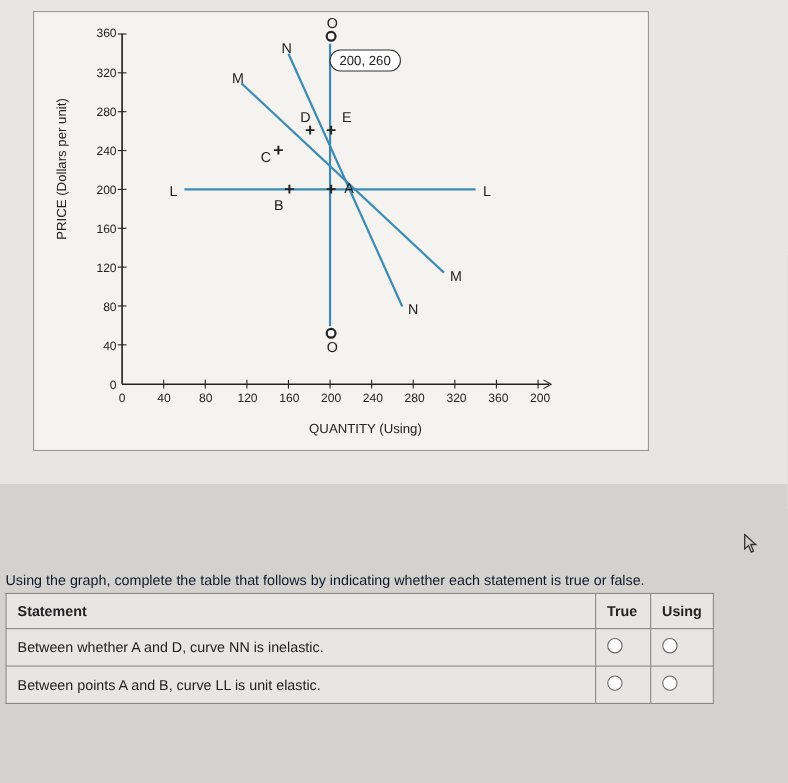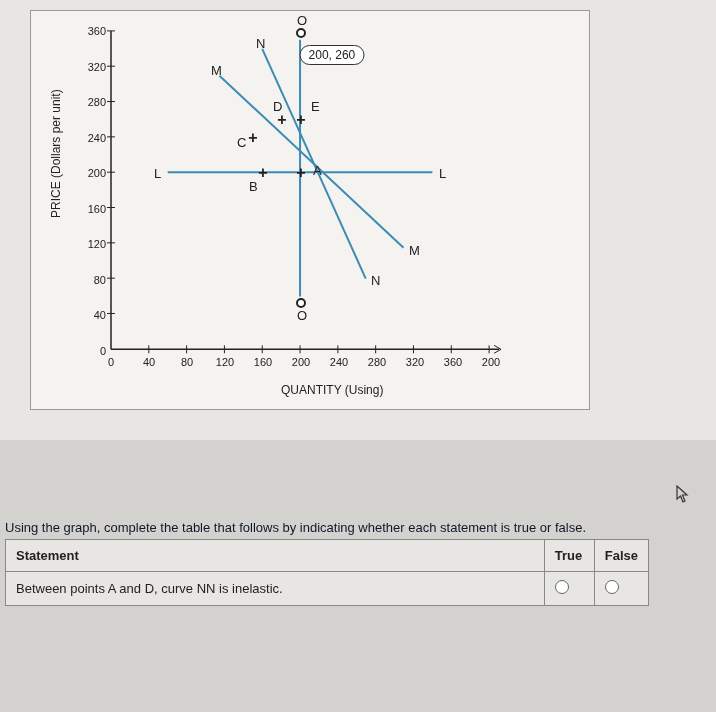--- a/index.html
+++ b/index.html
@@ -251,23 +251,28 @@
     </svg>
 </div>
 
 <div class="question-text">Using the graph, complete the table that follows by indicating whether each statement is true or false.</div>
 
 <table class="answer-table">
   <thead>
     <tr>
       <th>Statement</th>
       <th class="center">True</th>
-      <th class="center">False</th>
+      <th class="center">Using</th>
     </tr>
   </thead>
   <tbody>
     <tr>
-      <td>Between points A and D, curve NN is inelastic.</td>
+      <td>Between whether A and D, curve NN is inelastic.</td>
+      <td class="center"><span class="radio"></span></td>
+      <td class="center"><span class="radio"></span></td>
+    </tr>
+    <tr>
+      <td>Between points A and B, curve LL is unit elastic.</td>
       <td class="center"><span class="radio"></span></td>
       <td class="center"><span class="radio"></span></td>
     </tr>
   </tbody>
 </table>
 
 </body></html>

